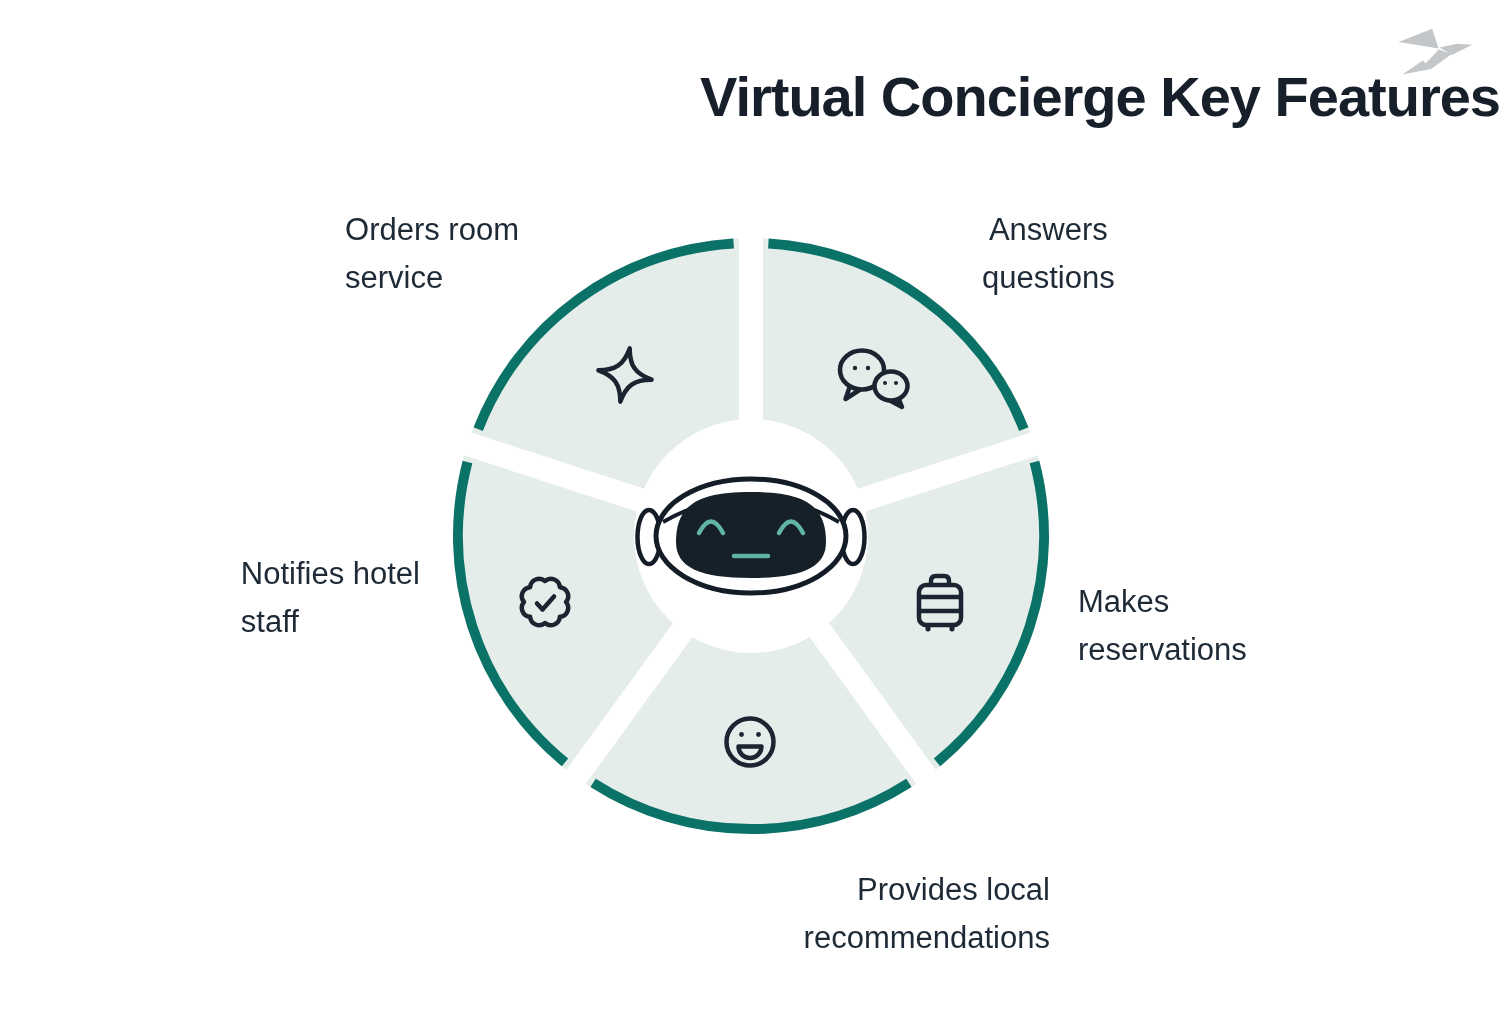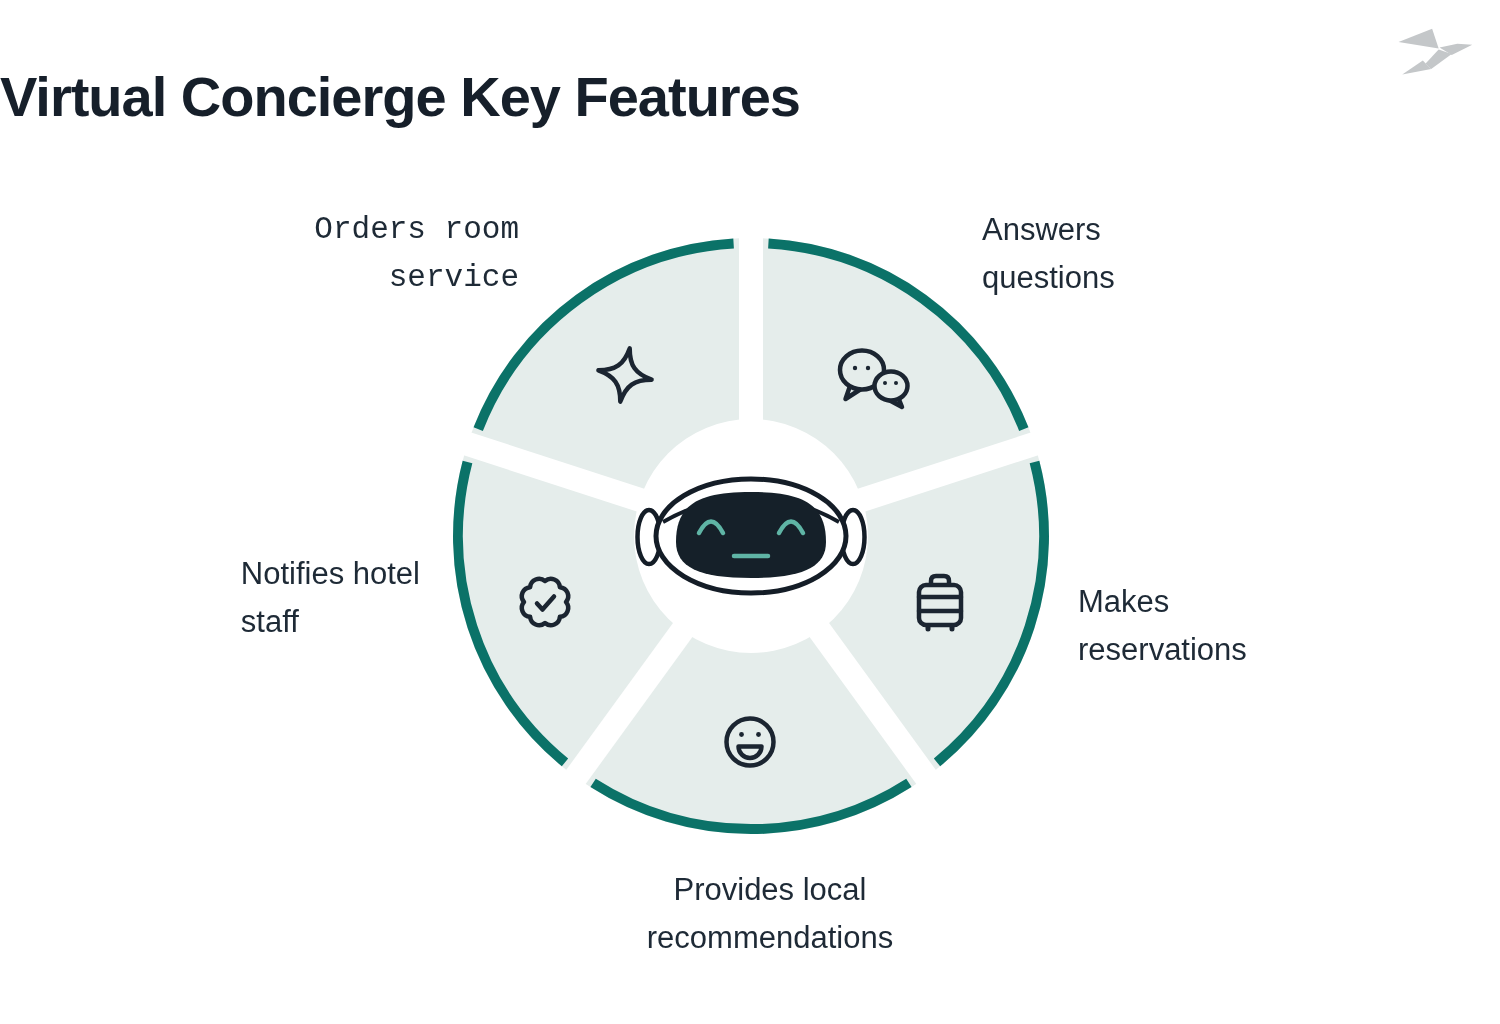--- a/index.html
+++ b/index.html
@@ -11,37 +11,37 @@
   html,body{width:1500px;height:1024px;}
   body{
     background:var(--bg);
     font-family:"Liberation Sans", sans-serif;
     position:relative;
     overflow:hidden;
   }
   .canvas{position:absolute;inset:0;}
   .title{
     position:absolute;top:64px;left:0;width:1500px;
-    text-align:left;
+    text-align:right;
     font-size:56px;font-weight:bold;letter-spacing:-1px;
     color:var(--title-ink);
   }
   .logo{position:absolute;left:1392px;top:17px;width:84px;height:62px;}
   .wheel{position:absolute;left:431px;top:216px;width:640px;height:640px;}
   .label{
     position:absolute;
     font-size:31px;line-height:48px;
     color:var(--ink);
     white-space:pre-line;
   }
-  .label.tl{right:981px;top:206px;text-align:right;font-family:Liberation Mono, monospace;}
-  .label.tr{left:982px;top:206px;text-align:left;}
+  .label.tl{right:981px;top:206px;}
+  .label.tr{left:982px;top:206px;text-align:center;}
   .label.ml{right:1080px;top:550px;text-align:left;}
   .label.mr{left:1078px;top:550px;text-align:left;margin-top:28px;}
-  .label.bc{left:470px;top:866px;width:600px;text-align:center;}
+  .label.bc{left:450px;top:866px;width:600px;text-align:right;}
 
   .sector{fill:var(--segment);}
   .gap-line{stroke:#ffffff;stroke-width:24;fill:none;}
   .rim-arc{stroke:var(--teal);stroke-width:10;fill:none;}
   .ic{stroke:var(--icon-ink);stroke-width:4.5;fill:none;stroke-linecap:round;stroke-linejoin:round;}
   .ic-fill{fill:var(--icon-ink);stroke:none;}
   .ic-bg{fill:var(--segment);}
   .robot-white{fill:#ffffff;stroke:var(--robot-line);stroke-width:4.5;}
   .robot-head{fill:#ffffff;stroke:var(--robot-line);stroke-width:5;}
   .robot-band{fill:none;stroke:var(--robot-line);stroke-width:4;}

